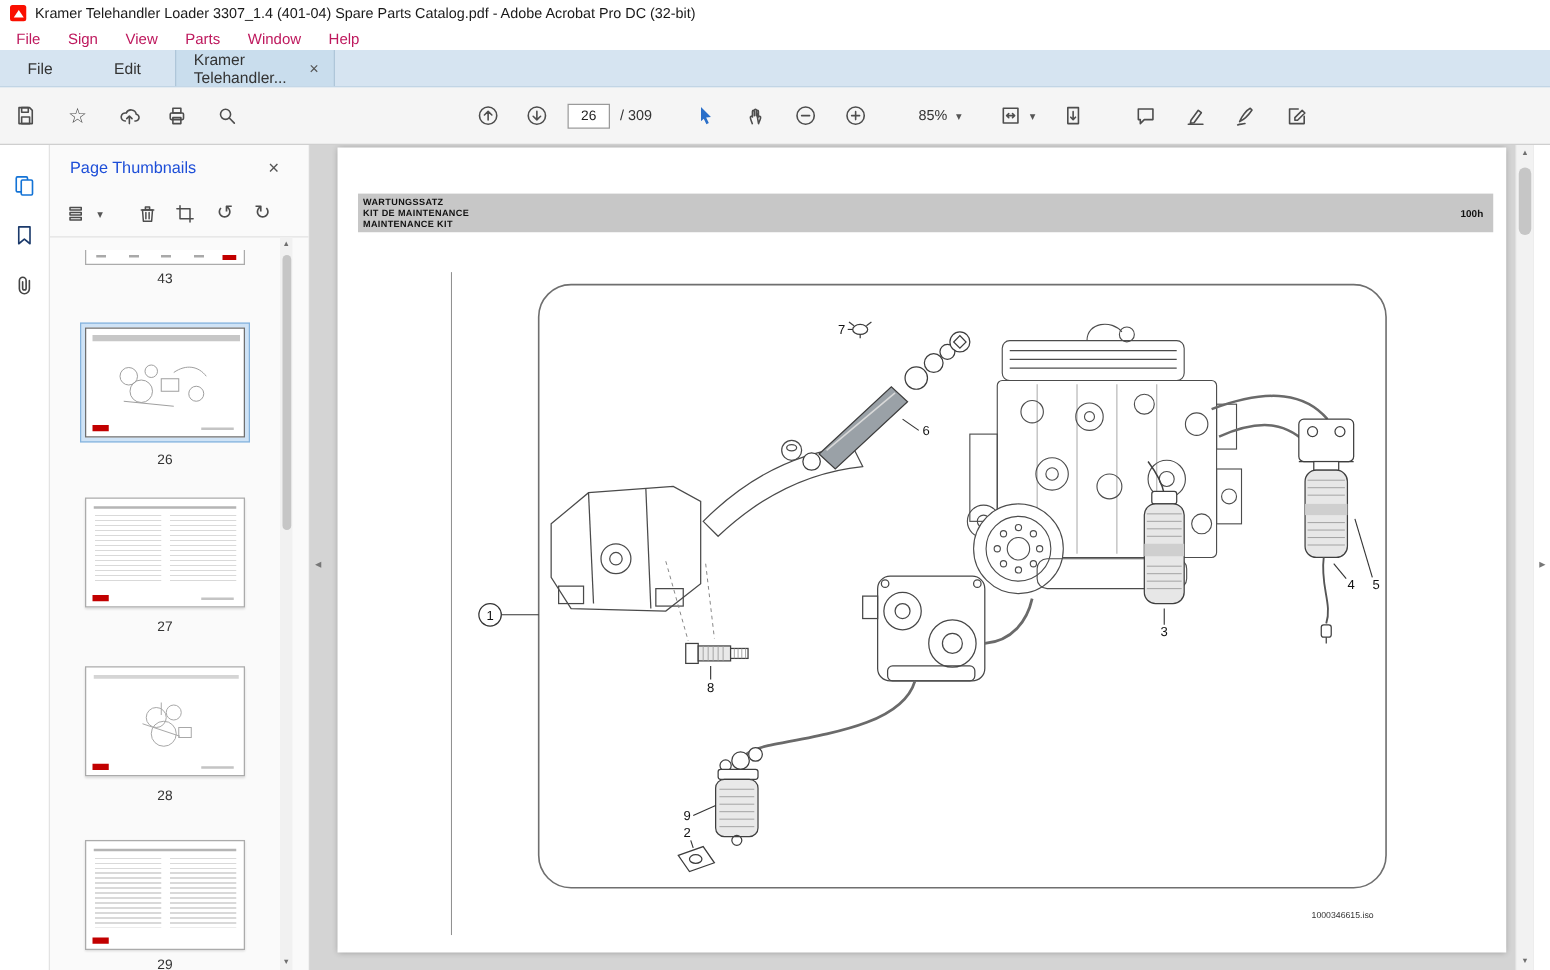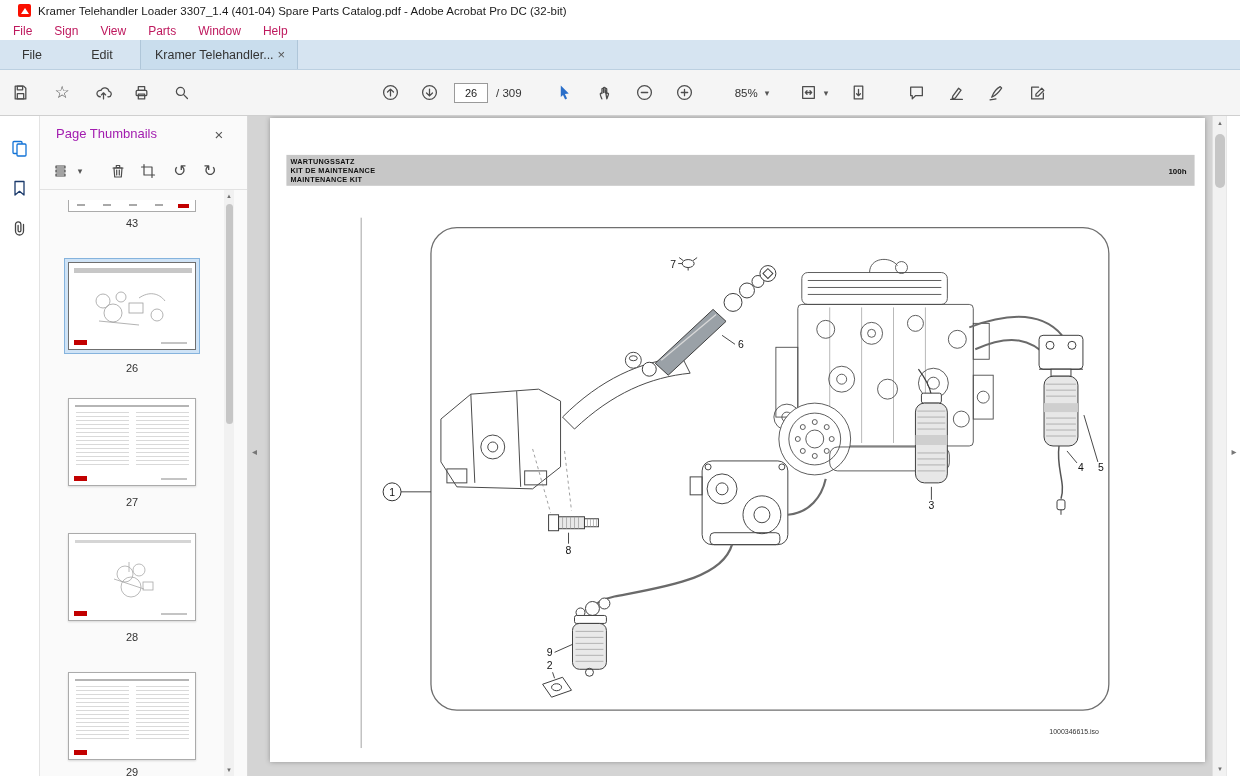--- a/index.html
+++ b/index.html
@@ -1,38 +1,38 @@
 <!DOCTYPE html>
 <html><head>
 <meta charset="utf-8">
 <style>
   * { box-sizing: border-box; margin: 0; padding: 0; }
   html,body { width:1240px; height:776px; overflow:hidden;
     font-family:"Liberation Sans", sans-serif; background:#fff; position:relative; }
 
   
   .titlebar { position:absolute; top:0; left:0; right:0; height:21px; background:#fff;
-    display:flex; align-items:center; gap:7px; padding-left:18px; }
+    display:flex; align-items:center; gap:7px; padding-left:8px; }
   .app-icon { width:13px; height:13px; background:#fa0f00; border-radius:2px; position:relative; flex:0 0 auto; }
   .app-icon::after { content:""; position:absolute; left:3px; top:3.5px;
     border-left:4px solid transparent; border-right:4px solid transparent; border-bottom:6px solid #fff; }
   .title-text { font-size:11.5px; color:#1a1a1a; white-space:nowrap; }
 
   
   .menubar { position:absolute; top:21px; left:0; right:0; height:19px; background:#fff;
     display:flex; align-items:center; padding-left:2px; }
   .menu-item { font-size:12px; color:#be185d; padding:0 11px; cursor:default; }
 
   
   .tabbar { position:absolute; top:40px; left:0; right:0; height:30px; background:#d6e4f1;
     display:flex; align-items:stretch; border-bottom:1px solid #bcd0e1; }
   .tab { display:flex; align-items:center; justify-content:center; font-size:12.5px; color:#333; }
   .tab-home { width:64px; }
   .tab-tools { width:76px; }
-  .tab-doc { width:158px; background:#c9dded; border-left:1px solid #afc6d9; border-right:1px solid #afc6d9;
+  .tab-doc { width:128px; background:#c9dded; border-left:1px solid #afc6d9; border-right:1px solid #afc6d9;
     justify-content:space-between; padding:0 10px 0 14px; }
   .tab-close { font-size:13px; color:#555; padding:0 2px; }
 
   
   .toolbar { position:absolute; top:70px; left:0; right:0; height:46px; background:#f5f5f5;
     border-bottom:1px solid #cfcfcf; }
   .tbi { position:absolute; top:50%; transform:translate(-50%,-50%); width:30px; height:30px;
     display:flex; align-items:center; justify-content:center; color:#4d4d4d; border-radius:3px; }
   .tbi svg { width:17px; height:17px; stroke:#4d4d4d; fill:none; stroke-width:1.2;
     stroke-linecap:round; stroke-linejoin:round; }
@@ -51,21 +51,21 @@
   .rail { position:absolute; left:0; top:116px; bottom:0; width:40px; background:#fff;
     border-right:1px solid #e3e3e3; }
   .rail-btn { position:absolute; left:50%; transform:translateX(-50%); width:28px; height:28px;
     display:flex; align-items:center; justify-content:center; }
   .rail-btn svg { width:19px; height:19px; fill:none; stroke-width:1.3; stroke-linecap:round; stroke-linejoin:round; }
 
   
   .sidebar { position:absolute; left:40px; top:116px; bottom:0; width:208px; background:#fafafa;
     border-right:1px solid #d8d8d8; overflow:hidden; }
   .sb-header { position:absolute; top:0; left:0; right:0; height:36px; }
-  .sb-title { position:absolute; left:16px; top:10px; font-size:13px; color:#a21caf; }
+  .sb-title { position:absolute; left:16px; top:10px; font-size:13px; color:#1d4ed8; }
   .sb-close { position:absolute; left:168px; top:7px; width:22px; height:22px; display:flex;
     align-items:center; justify-content:center; font-size:15px; color:#555; }
   .sb-tools { position:absolute; top:36px; left:0; right:0; height:38px; border-bottom:1px solid #e2e2e2; }
   .sb-tool { position:absolute; top:50%; transform:translate(-50%,-50%); width:26px; height:26px;
     display:flex; align-items:center; justify-content:center; color:#4d4d4d; }
   .sb-tool svg { width:16px; height:16px; stroke:#4d4d4d; fill:none; stroke-width:1.2;
     stroke-linecap:round; stroke-linejoin:round; }
   .rot-glyph { font-size:16px; color:#4d4d4d; line-height:1; }
 
   .thumb { position:absolute; left:28px; width:128px; height:88px; background:#fff;

